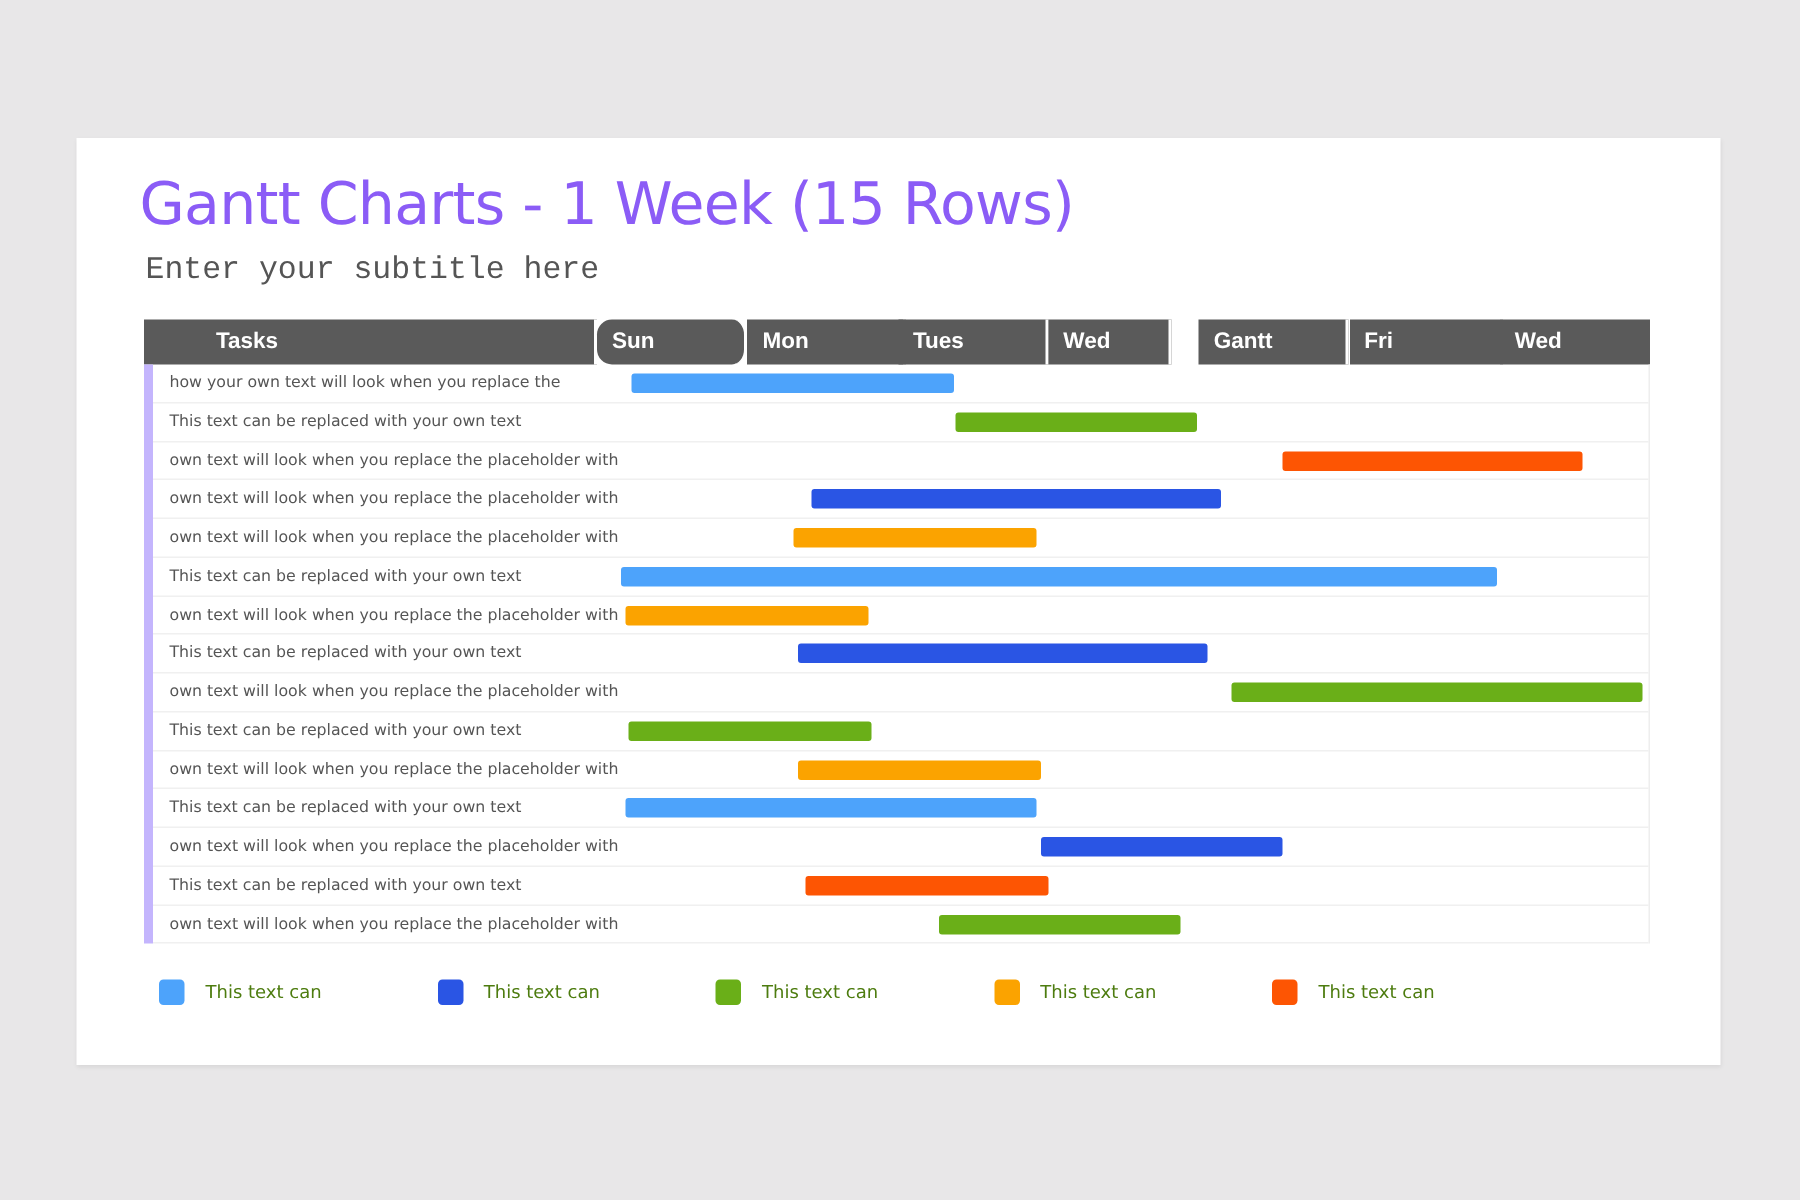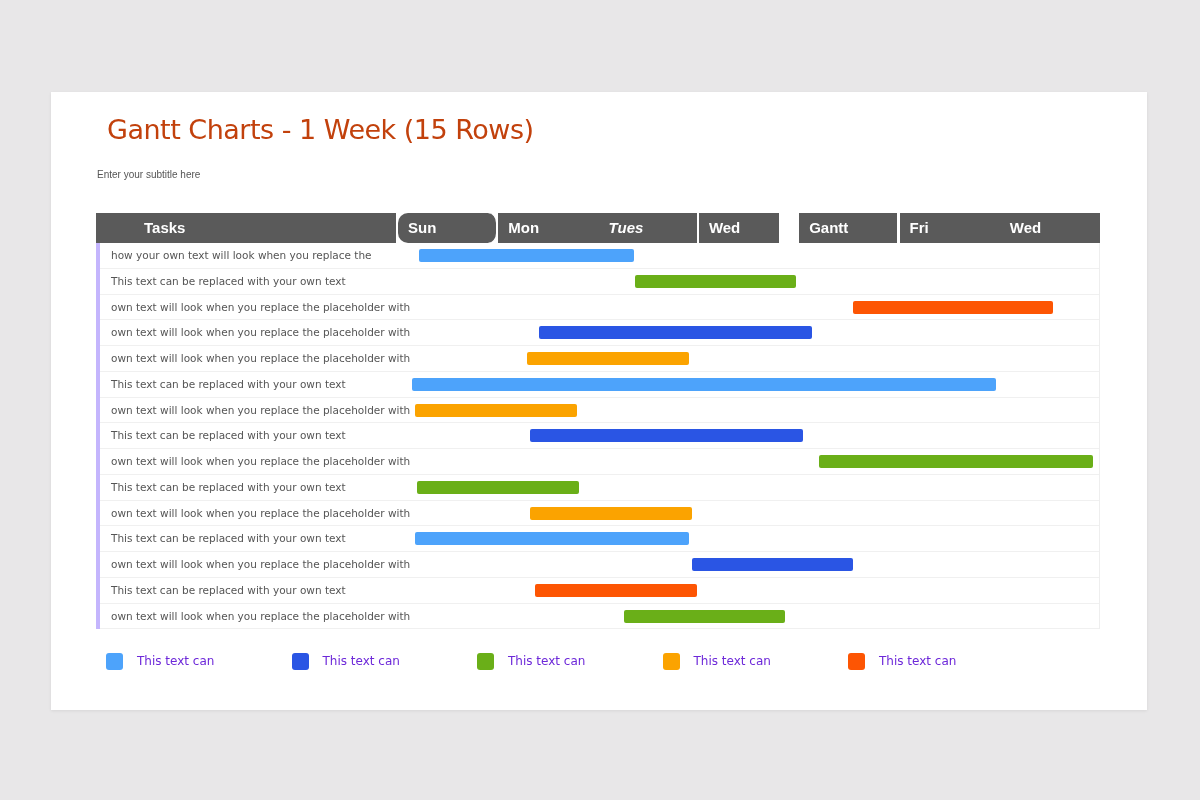--- a/index.html
+++ b/index.html
@@ -1,44 +1,44 @@
 <!DOCTYPE html>
 <html><head>
 <meta charset="utf-8">
 <style>
   html, body { margin:0; padding:0; }
   body { width:1200px; height:800px; background:#e8e7e8; position:relative; overflow:hidden; font-family:"Liberation Sans", sans-serif; }
   .card { position:absolute; left:51px; top:92px; width:1096px; height:618px; background:#ffffff; box-shadow:0 1px 3px rgba(0,0,0,0.08); }
-  .title { position:absolute; left:56px; top:22px; font-size:27px; color:#c2410c; font-family:"DejaVu Sans", sans-serif; font-weight:normal; letter-spacing:-0.5px; white-space:nowrap; }
-  .subtitle { position:absolute; left:46px; top:77px; font-size:10px; color:#555555; font-family:Liberation Sans, sans-serif; }
+  .title { position:absolute; left:42px; top:22px; font-size:39px; color:#8b5cf6; font-family:"DejaVu Sans", sans-serif; font-weight:normal; letter-spacing:-0.5px; white-space:nowrap; }
+  .subtitle { position:absolute; left:46px; top:77px; font-size:21px; color:#555555; font-family:Liberation Mono, monospace; }
   .table { position:absolute; left:45px; top:121px; width:1004px; }
   .hdr { position:relative; height:30px; }
   .hcell { position:absolute; top:0; height:30px; background:#5a5a5a; color:#ffffff; font-weight:bold; font-size:15px; line-height:30px; padding-left:10px; box-sizing:border-box; border-right:2px solid #ffffff; }
-  .rows { position:relative; border-left:4px solid #c4b5fd; border-right:1px solid #eeeeee; }
+  .rows { position:relative; border-left:6px solid #c4b5fd; border-right:1px solid #eeeeee; }
   .row { position:relative; height:25.75px; border-bottom:1px solid #f0f0f0; box-sizing:border-box; }
   .task { position:absolute; left:11px; top:0; line-height:25px; font-size:10.5px; color:#555555; font-family:"DejaVu Sans", sans-serif; white-space:nowrap; }
   .bar { position:absolute; top:6px; height:13px; border-radius:2px; }
   .legend { position:absolute; top:561px; left:55px; width:1000px; height:20px; }
   .litem { position:absolute; top:0; height:20px; }
   .swatch { position:absolute; left:0; top:0; width:17px; height:17px; border-radius:3px; }
-  .ltext { position:absolute; left:31px; top:0; line-height:17px; font-size:12px; color:#6d28d9; font-family:"DejaVu Sans", sans-serif; white-space:nowrap; }
+  .ltext { position:absolute; left:31px; top:0; line-height:17px; font-size:12px; color:#4d7c0f; font-family:"DejaVu Sans", sans-serif; white-space:nowrap; }
 </style>
 </head>
 <body>
 
 <div class="card">
   <div class="title">Gantt Charts - 1 Week (15 Rows)</div>
   <div class="subtitle">Enter your subtitle here</div>
 
   <div class="table">
     <div class="hdr">
       <div class="hcell" style="left:0;width:302px;padding-left:48px;">Tasks</div>
       <div class="hcell" style="left:302px;width:100.3px;border-radius:10px;">Sun</div>
       <div class="hcell" style="left:402.3px;width:106px;">Mon</div>
-      <div class="hcell" style="left:502.6px;width:100.3px;font-style:italic;">Tues</div>
+      <div class="hcell" style="left:502.6px;width:100.3px;">Tues</div>
       <div class="hcell" style="left:602.9px;width:82px;">Wed</div>
       <div class="hcell" style="left:703.2px;width:100.3px;">Gantt</div>
       <div class="hcell" style="left:803.5px;width:102px;">Fri</div>
       <div class="hcell" style="left:903.8px;width:100.2px;border-right:none;">Wed</div>
     </div>
     <div class="rows" id="rows">
         <div class="row">
           <div class="task">how your own text will look when you replace the</div>
           <div class="bar" style="left: 319.051px; width: 214.642px; background: rgb(77, 163, 251);"></div>
         </div>

